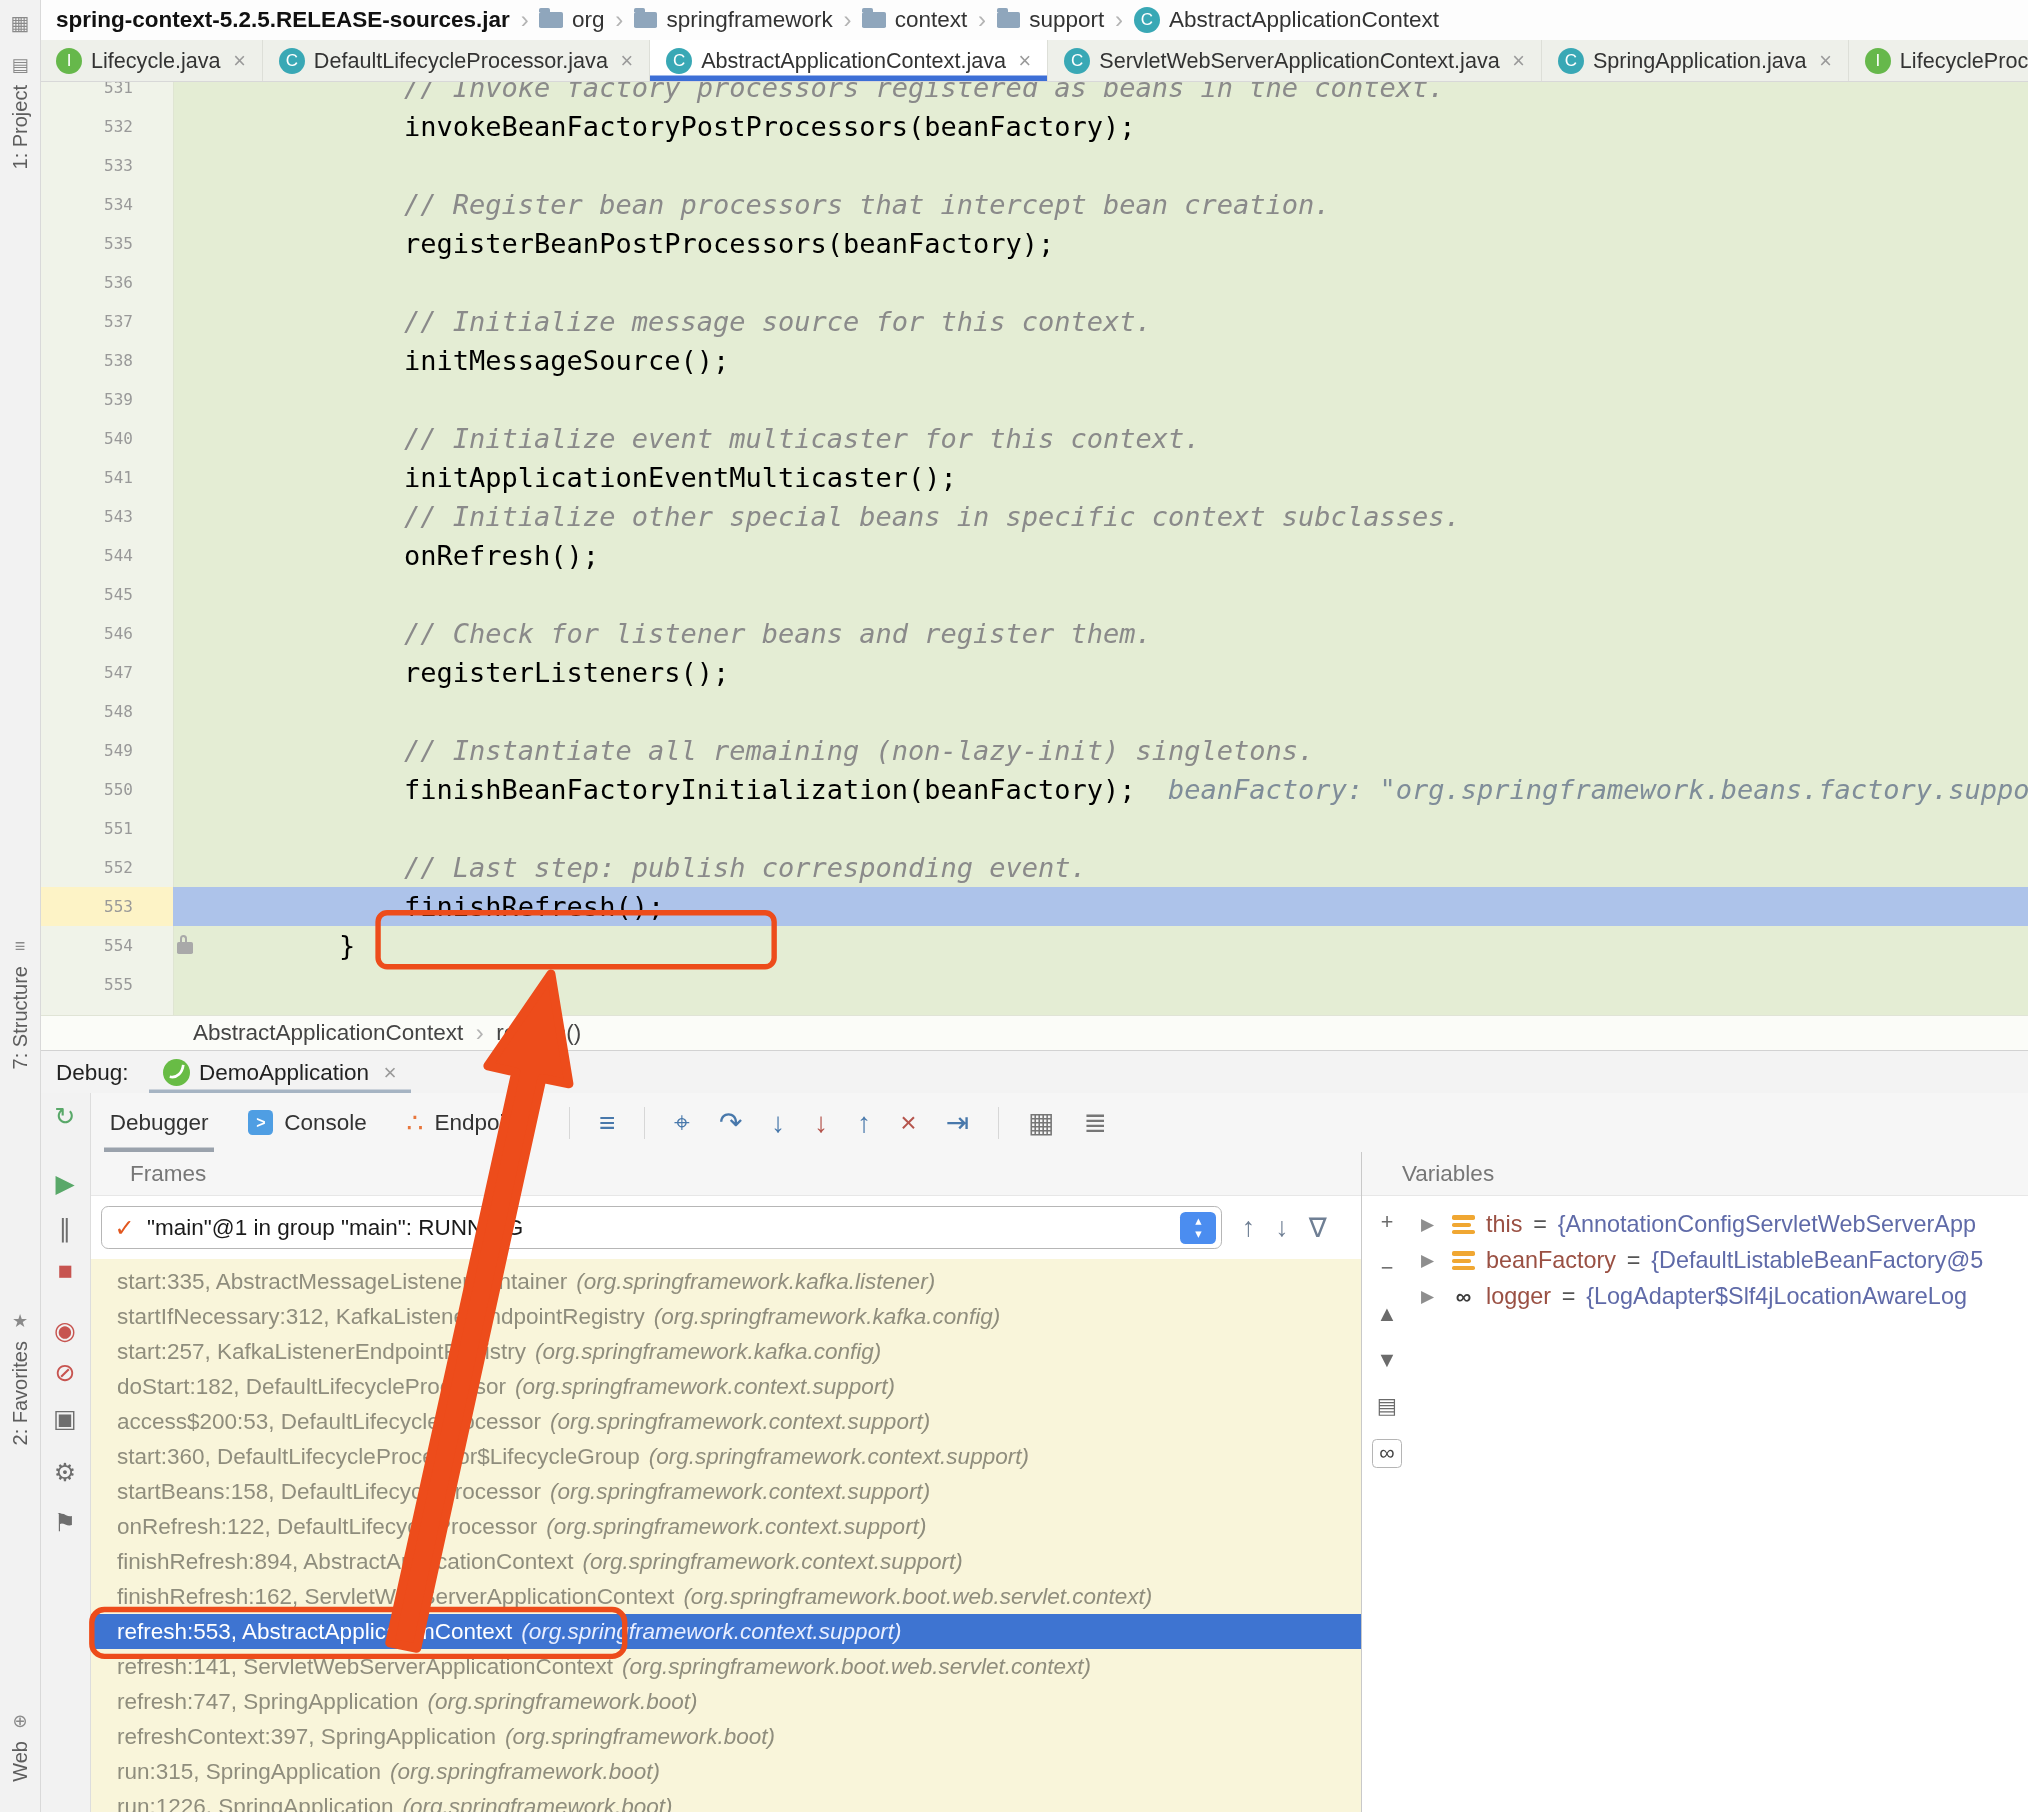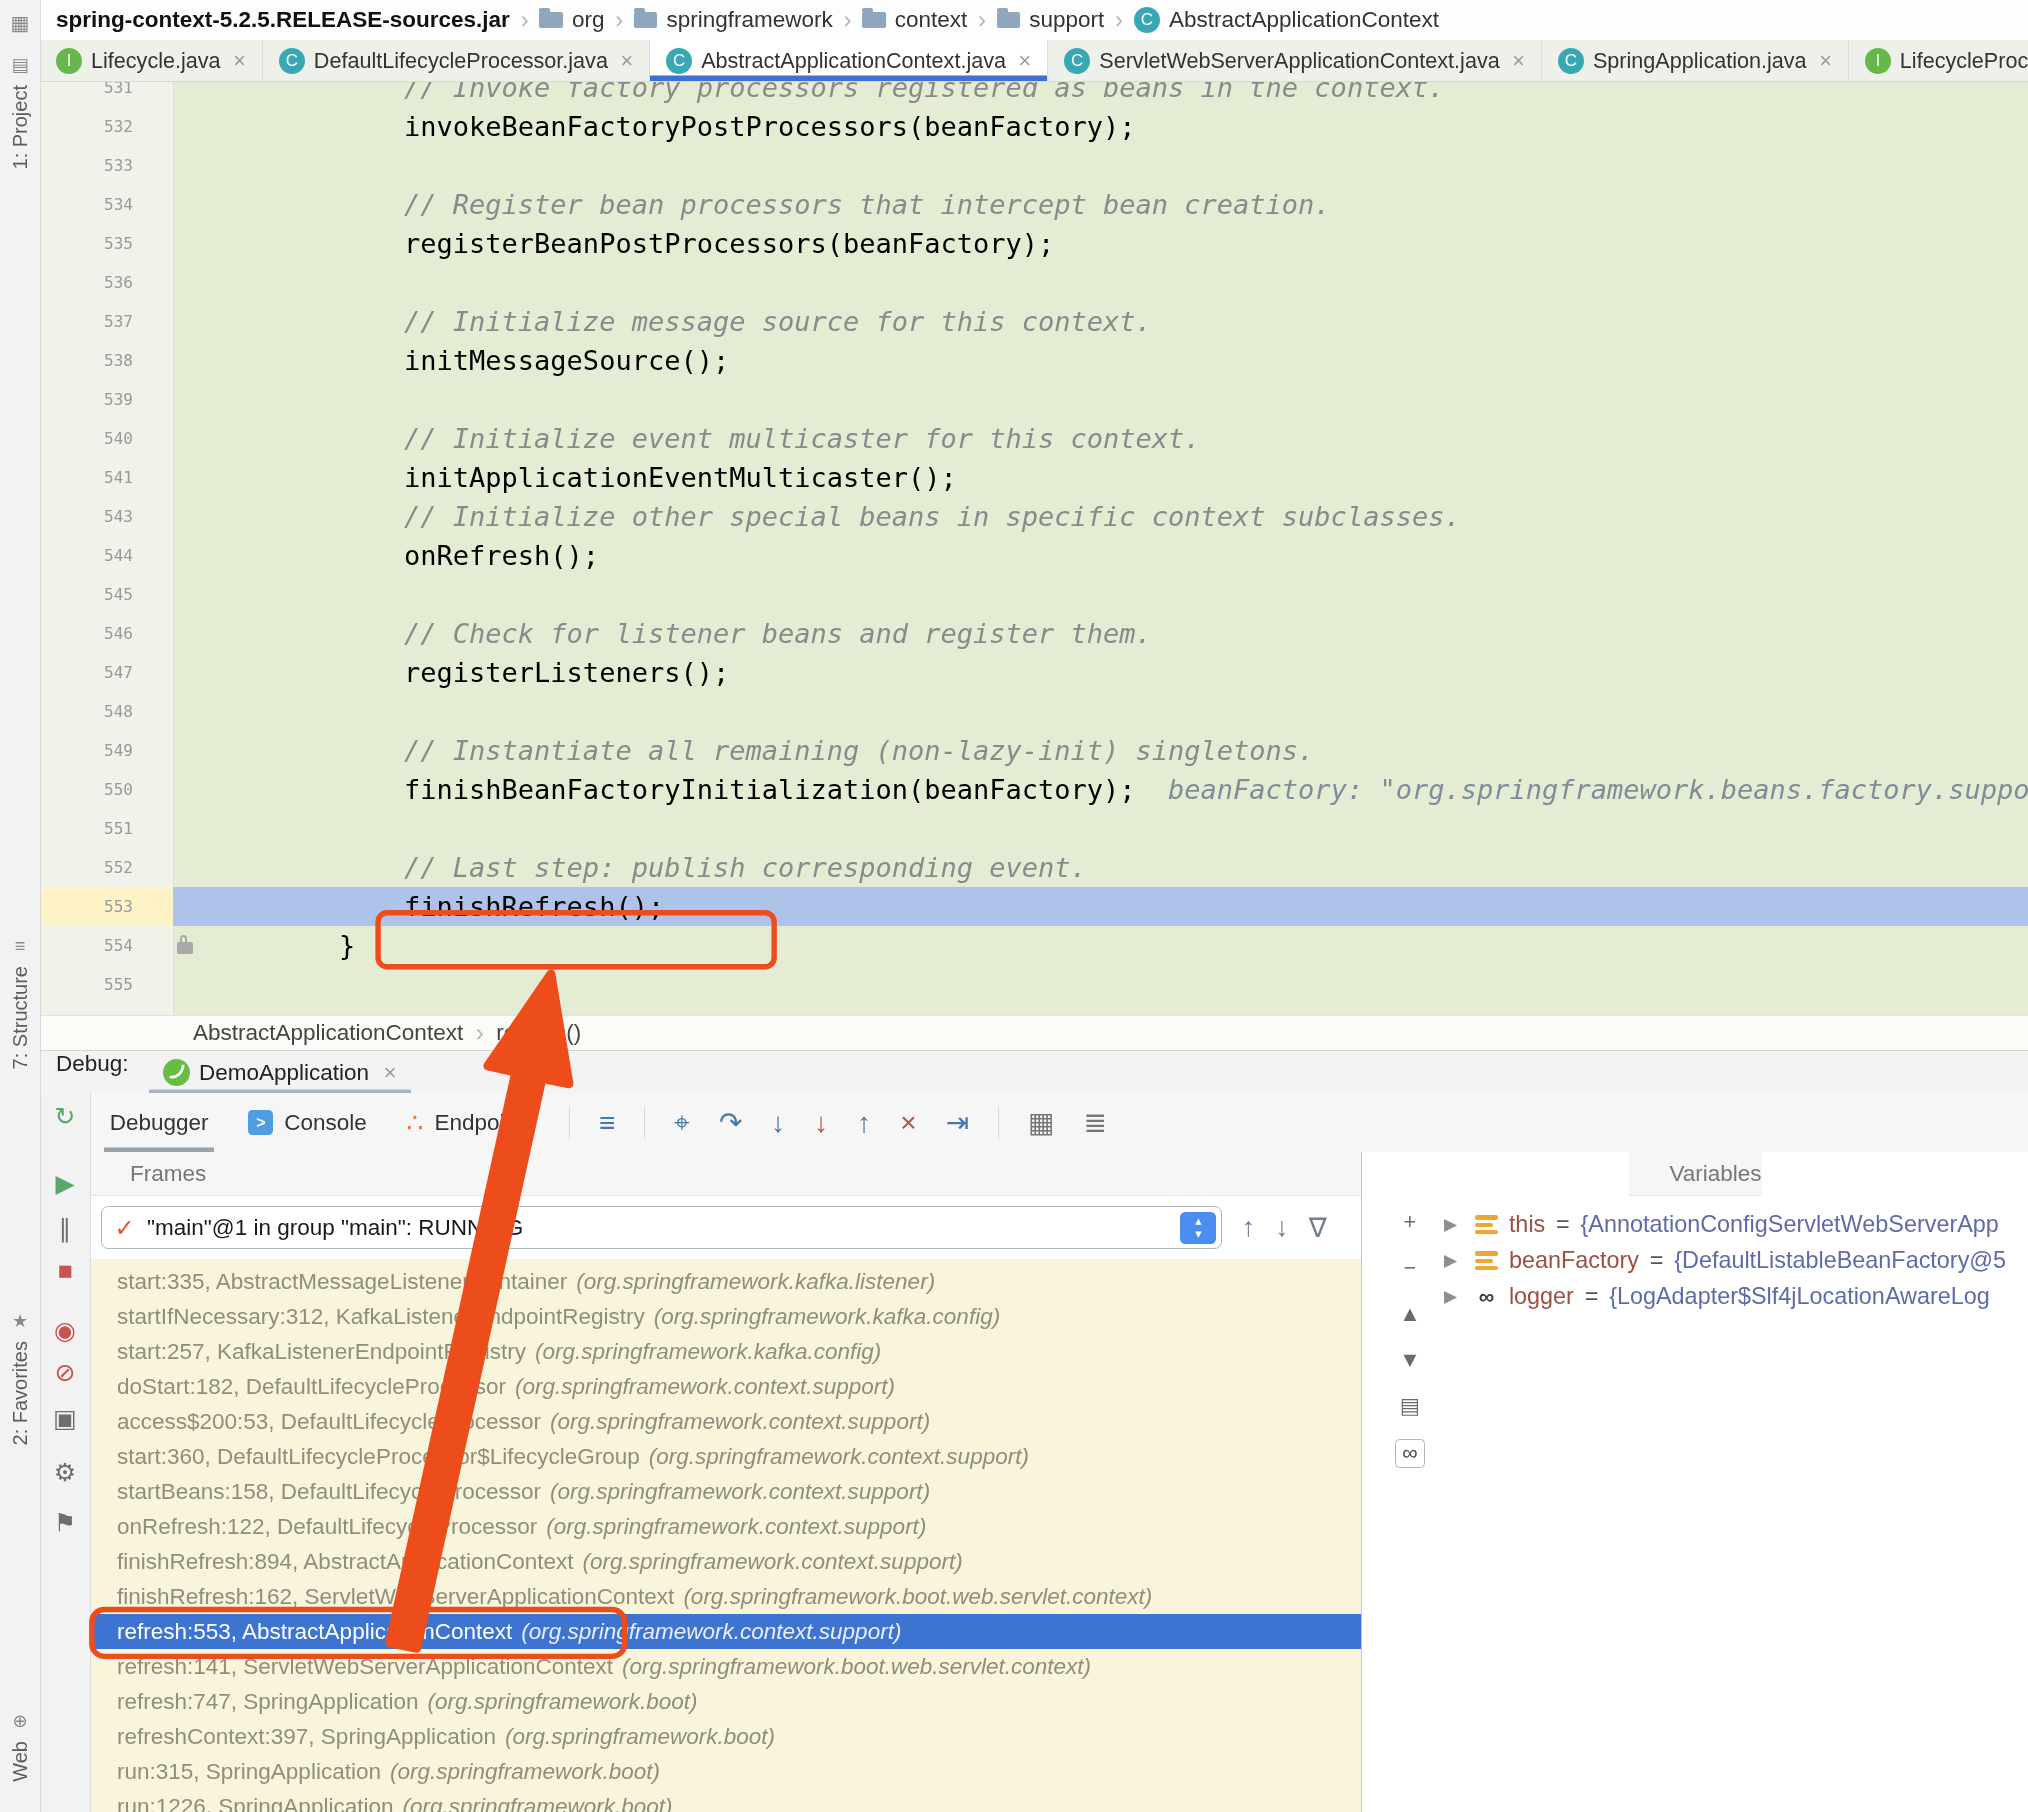--- a/index.html
+++ b/index.html
@@ -46,21 +46,21 @@
   .cl.cur .num{background:var(--gutter_current_bg);}
   .lock{position:absolute;left:137px;top:16px;width:16px;height:11.7px;background:#a9a9a9;border-radius:1.8px;}
   .lock::before{content:"";position:absolute;left:2.7px;top:-7.2px;width:7.2px;height:7.2px;border:2.7px solid #a9a9a9;border-bottom:none;border-radius:6.3px 6.3px 0 0;box-sizing:border-box;}
 
   
   .ecrumbs{position:absolute;left:40px;top:1015px;right:0;height:34px;background:#fbfcf8;border-top:0.9px solid #e0e4d6;
            display:flex;align-items:center;gap:12.6px;padding-left:153px;font-size:22.5px;color:#444;}
 
   
   .dheader{position:absolute;left:40px;top:1050px;right:0;height:43px;background:#f3f3f3;border-top:0.9px solid #d2d2d2;border-bottom:0.9px solid #dedede;
-           display:flex;align-items:flex-start;font-size:22.5px;color:#222;}
+           display:flex;align-items:center;font-size:22.5px;color:#222;}
   .dbg-label{margin-left:16px;margin-right:20px;}
   .session-tab{display:flex;align-items:center;gap:9px;height:100%;padding:0 14.4px;box-shadow:inset 0 -4.5px 0 #a6b4c3;}
   .session-tab .x{color:#9a9a9a;margin-left:5.4px;}
   .spring-ic{width:27px;height:27px;display:inline-flex;}
 
   
   .dtoolbar{position:absolute;left:90px;top:1093px;right:0;height:59px;background:#f6f6f6;border-bottom:0.9px solid #e2e2e2;
             display:flex;align-items:center;gap:29px;padding-left:14.4px;font-size:22.5px;color:#333;overflow:hidden;}
   .dtab{display:flex;align-items:center;gap:10.8px;height:100%;padding:0 5.4px;}
   .dtab.sel{box-shadow:inset 0 -4.5px 0 #9aa2ac;}
@@ -89,21 +89,21 @@
   .stepper{position:absolute;right:4.5px;top:4.5px;bottom:4.5px;width:36px;background:#4b8df0;border-radius:5.4px;color:#fff;
            display:flex;flex-direction:column;align-items:center;justify-content:center;font-size:12.6px;line-height:12.6px;}
   .nav-ic{color:#6f7f94;font-size:27px;}
   .frame-list{flex:1;background:var(--frames_list_bg);overflow:hidden;padding-top:5.4px;}
   .frow{height:35px;display:flex;align-items:center;padding-left:27px;font-size:22.5px;color:var(--frame_text);white-space:nowrap;}
   .frow .pkg{font-style:italic;margin-left:9px;}
   .frow.sel{background:var(--frame_selected_bg);color:#fff;}
   .frow.sel .pkg{color:#e8eeff;}
 
   
-  .vars{position:absolute;left:1361px;top:1152px;right:0;bottom:0;border-left:0.9px solid #c9c9c9;background:#fff;display:flex;flex-direction:column;overflow:hidden;align-items:center;}
+  .vars{position:absolute;left:1361px;top:1152px;right:0;bottom:0;border-left:0.9px solid #c9c9c9;background:#fff;display:flex;flex-direction:column;overflow:hidden;}
   .vars-body{position:relative;flex:1;overflow:hidden;}
   .vtb{position:absolute;left:0;top:12.6px;width:50px;display:flex;flex-direction:column;align-items:center;gap:20px;color:#6b6b6b;font-size:21.6px;}
   .vtb .vtbi.boxed{border:0.9px solid #b5b5b5;border-radius:4.5px;padding:0.9px 6.3px;color:#444;}
   .vrows{margin-left:59px;padding-top:10.8px;}
   .vrow{height:36px;display:flex;align-items:center;gap:10.8px;font-size:23.4px;white-space:nowrap;}
   .tri{color:#8e8e8e;font-size:17px;width:20px;flex:none;}
   .vic{width:23.4px;flex:none;display:flex;flex-direction:column;gap:2.7px;}
   .vic i{display:block;height:4.5px;background:#f0a732;border-radius:1.8px;}
   .vic i:nth-child(2){width:80%;}
   .vic-watch{width:23.4px;flex:none;color:#3c3c3c;font-weight:bold;font-size:21.6px;text-align:center;}

